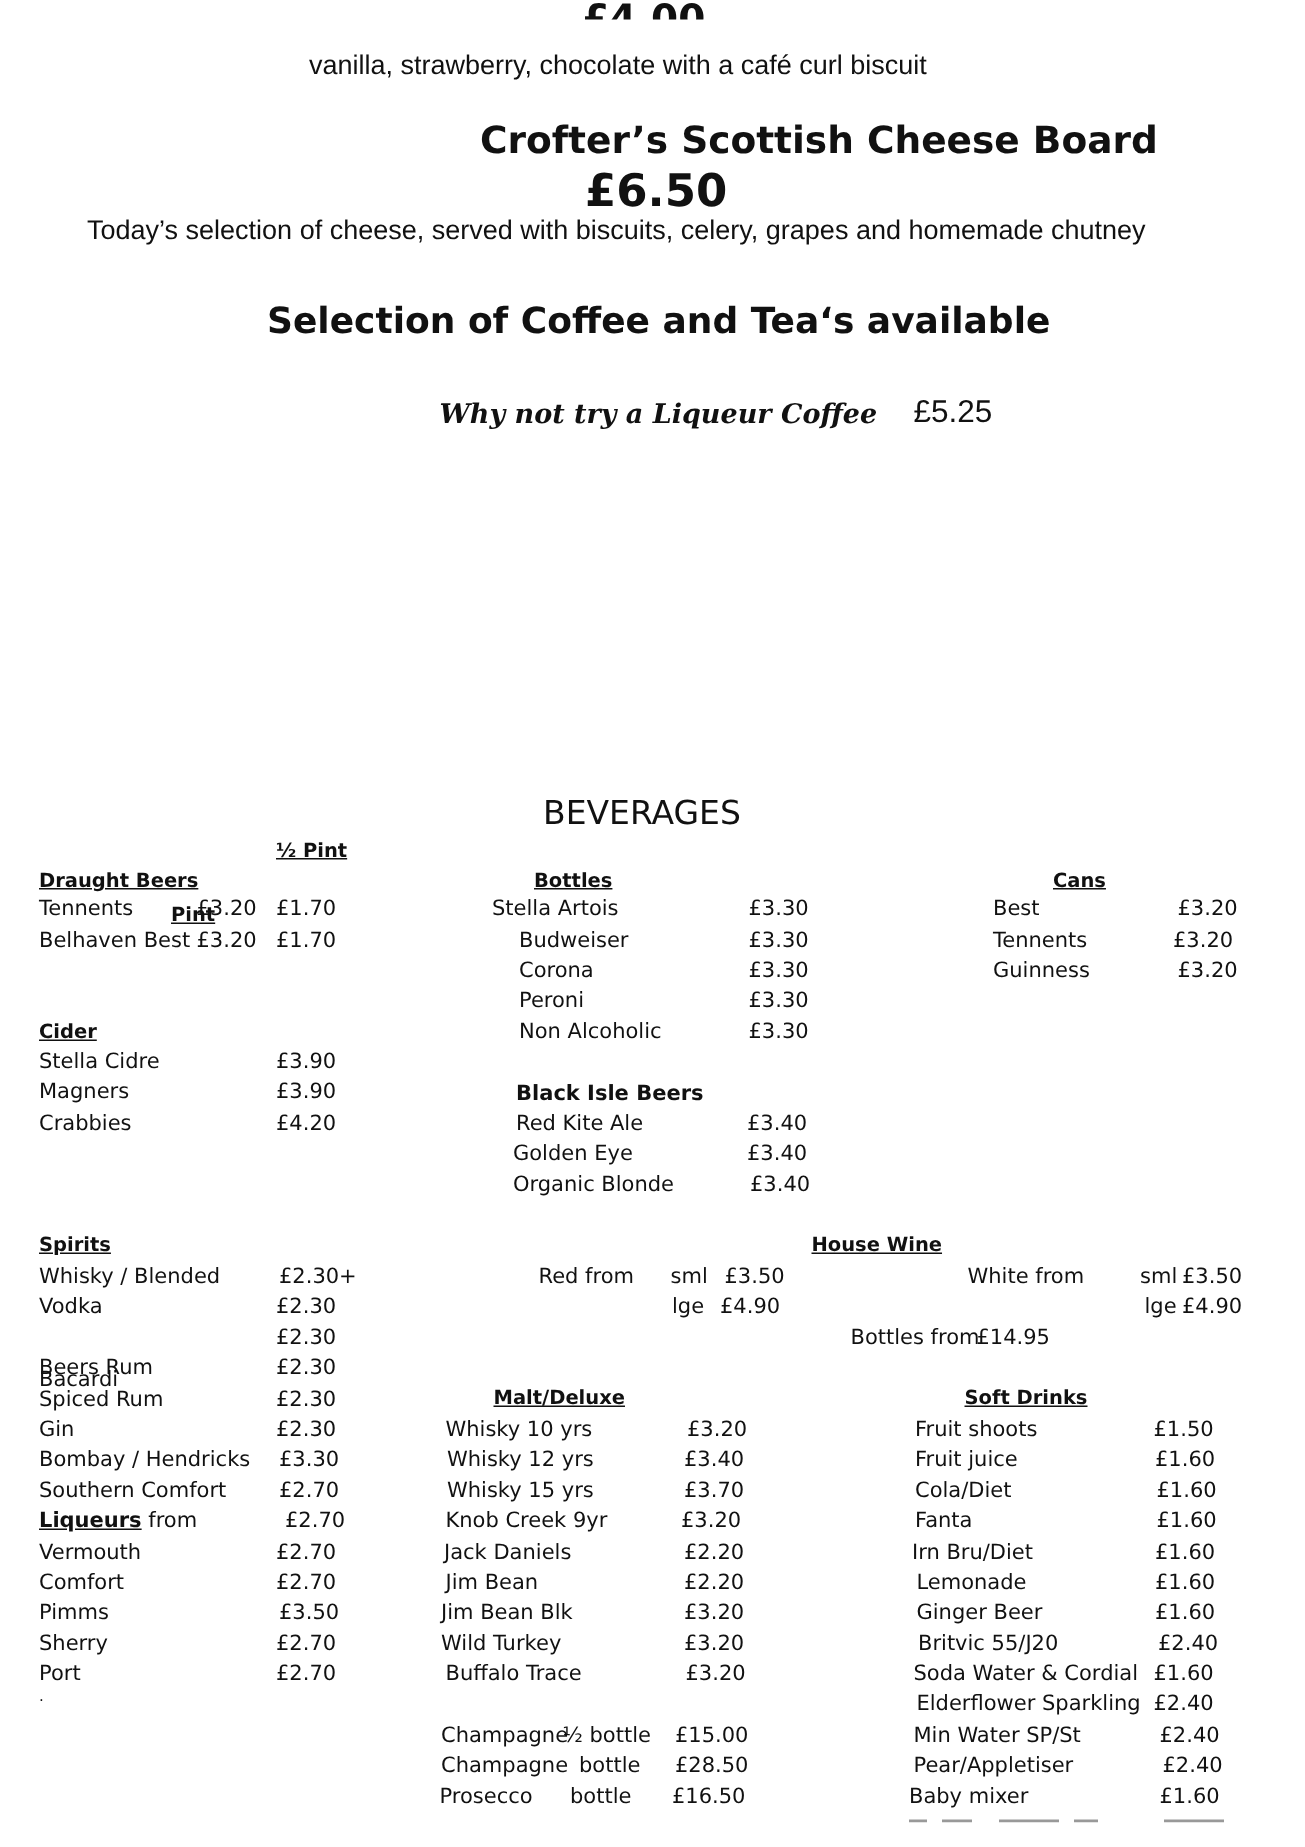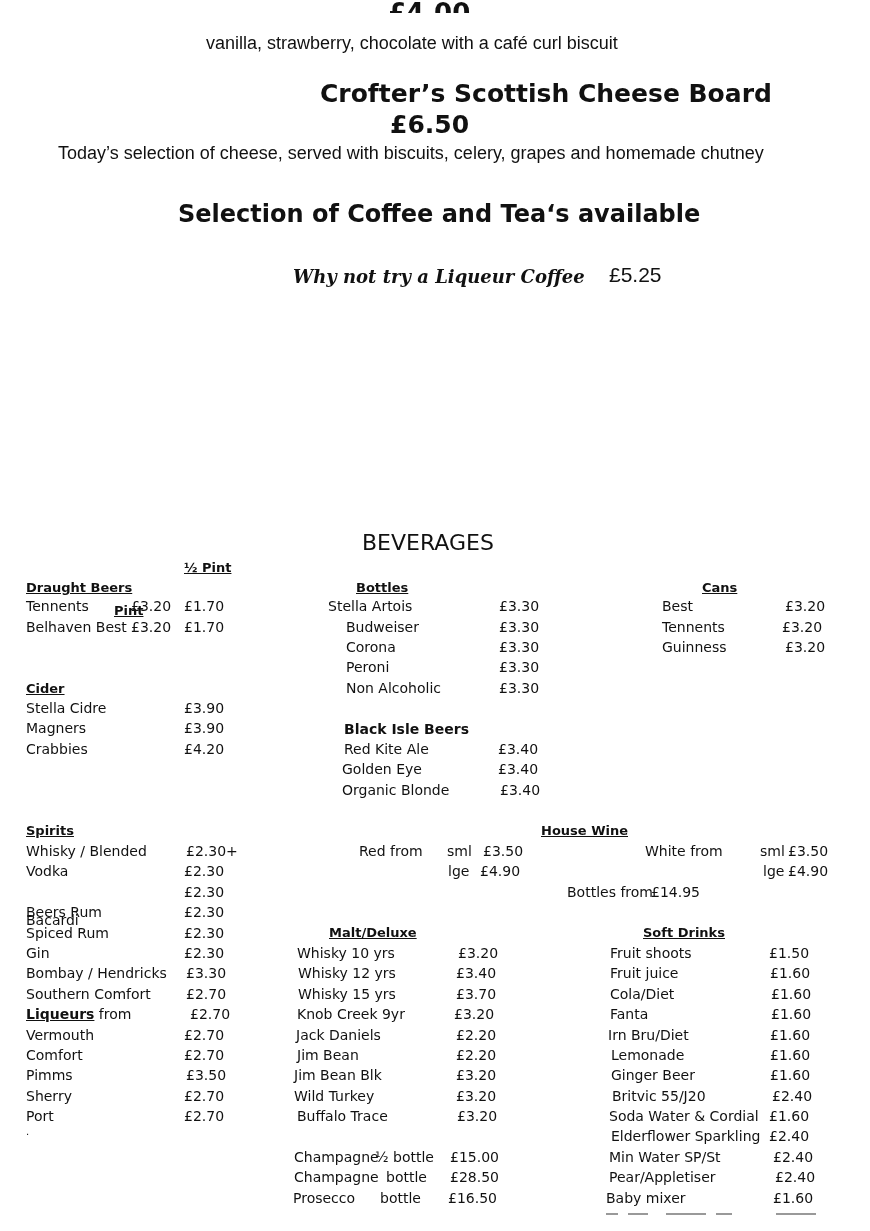--- a/index.html
+++ b/index.html
@@ -12,21 +12,21 @@
   .hdr { font-weight:bold; text-decoration:underline; font-size:13px; }
   .row { position:absolute; white-space:nowrap; font-size:14px; }
 </style>
 </head>
 <body>
 
 <div class="abs bold-sans" style="left:388px; top:0px; font-size:26px; line-height:26px; height:13px; overflow:hidden;">£4.00</div>
 <div class="abs sans" style="left:206px; top:33px; font-size:18px;">vanilla, strawberry, chocolate with a  café curl biscuit</div>
 
 <div class="abs bold-sans" style="left:320px; top:79px; font-size:25px;">Crofter’s Scottish Cheese Board</div>
-<div class="abs bold-sans" style="left:390px; top:110px; font-size:25px;">£6.50</div>
+<div class="abs bold-sans" style="left:390px; top:110px; font-size:30px;">£6.50</div>
 <div class="abs sans" style="left:58px; top:143px; font-size:18px;">Today’s selection of cheese, served with biscuits, celery, grapes and homemade chutney</div>
 
 <div class="abs bold-sans" style="left:178px; top:200px; font-size:24px;">Selection of Coffee and Tea‘s available</div>
 
 <div class="abs script" style="left:293px; top:266px; font-size:18px;">Why not try a Liqueur Coffee</div>
 <div class="abs sans" style="left:609px; top:263px; font-size:21px;">£5.25</div>
 
 <div class="abs menu" style="left:362px; top:530px; font-size:22px;">BEVERAGES</div>
 
 <div class="menu">

